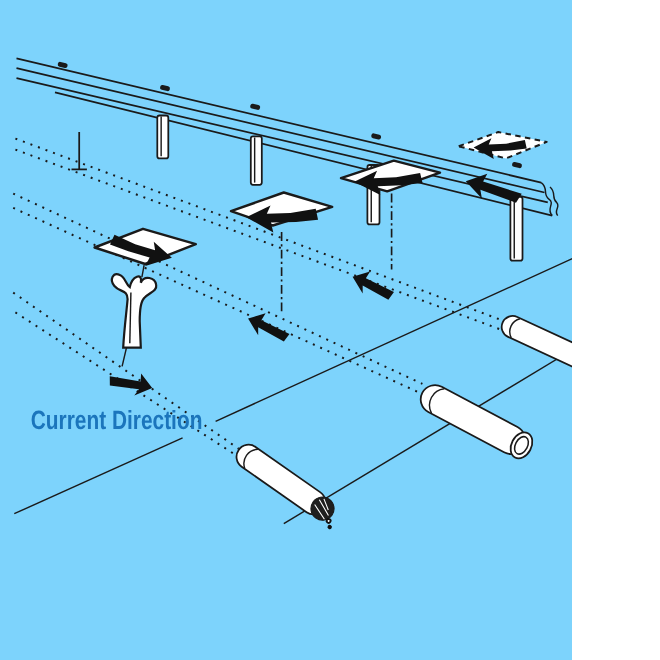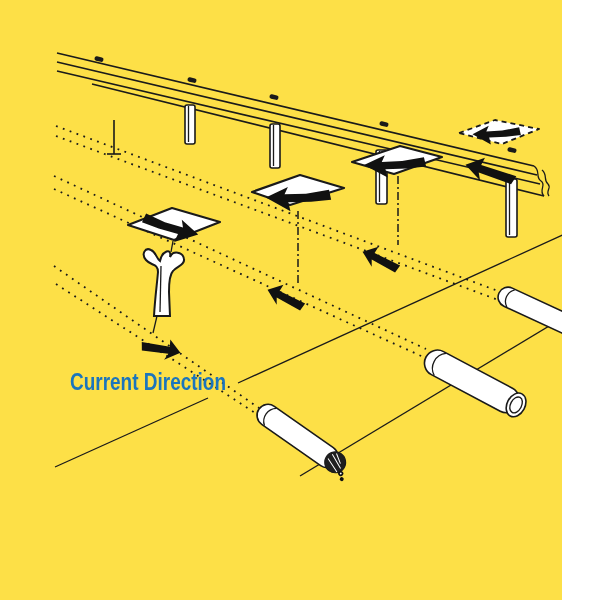--- a/index.html
+++ b/index.html
@@ -1,16 +1,16 @@
 <!DOCTYPE html>
 <html><head>
 <meta charset="utf-8">
 <style>
   html,body{margin:0;padding:0;background:#fff;}
-  .canvas{width:520px;height:600px;background:#fde047;position:relative;overflow:hidden;padding-left:42px;}
+  .canvas{width:520px;height:600px;background:#7dd3fc;position:relative;overflow:hidden;}
   svg{display:block;}
   .ink{stroke:#1a1a1a;fill:none;stroke-width:1.6;}
   .thin{stroke:#1a1a1a;fill:none;stroke-width:1.3;}
   .whitefill{fill:#ffffff;stroke:#1a1a1a;}
   .arrow{fill:#111111;stroke:none;}
   .dots{stroke:#1a1a1a;fill:none;stroke-width:1.8;stroke-dasharray:1.8 5.5;}
   .dashdot{stroke:#1a1a1a;fill:none;stroke-width:1.5;stroke-dasharray:8 3 2 3;}
   .label{font:bold 24px "Liberation Sans", sans-serif;}
 </style>
 </head>

